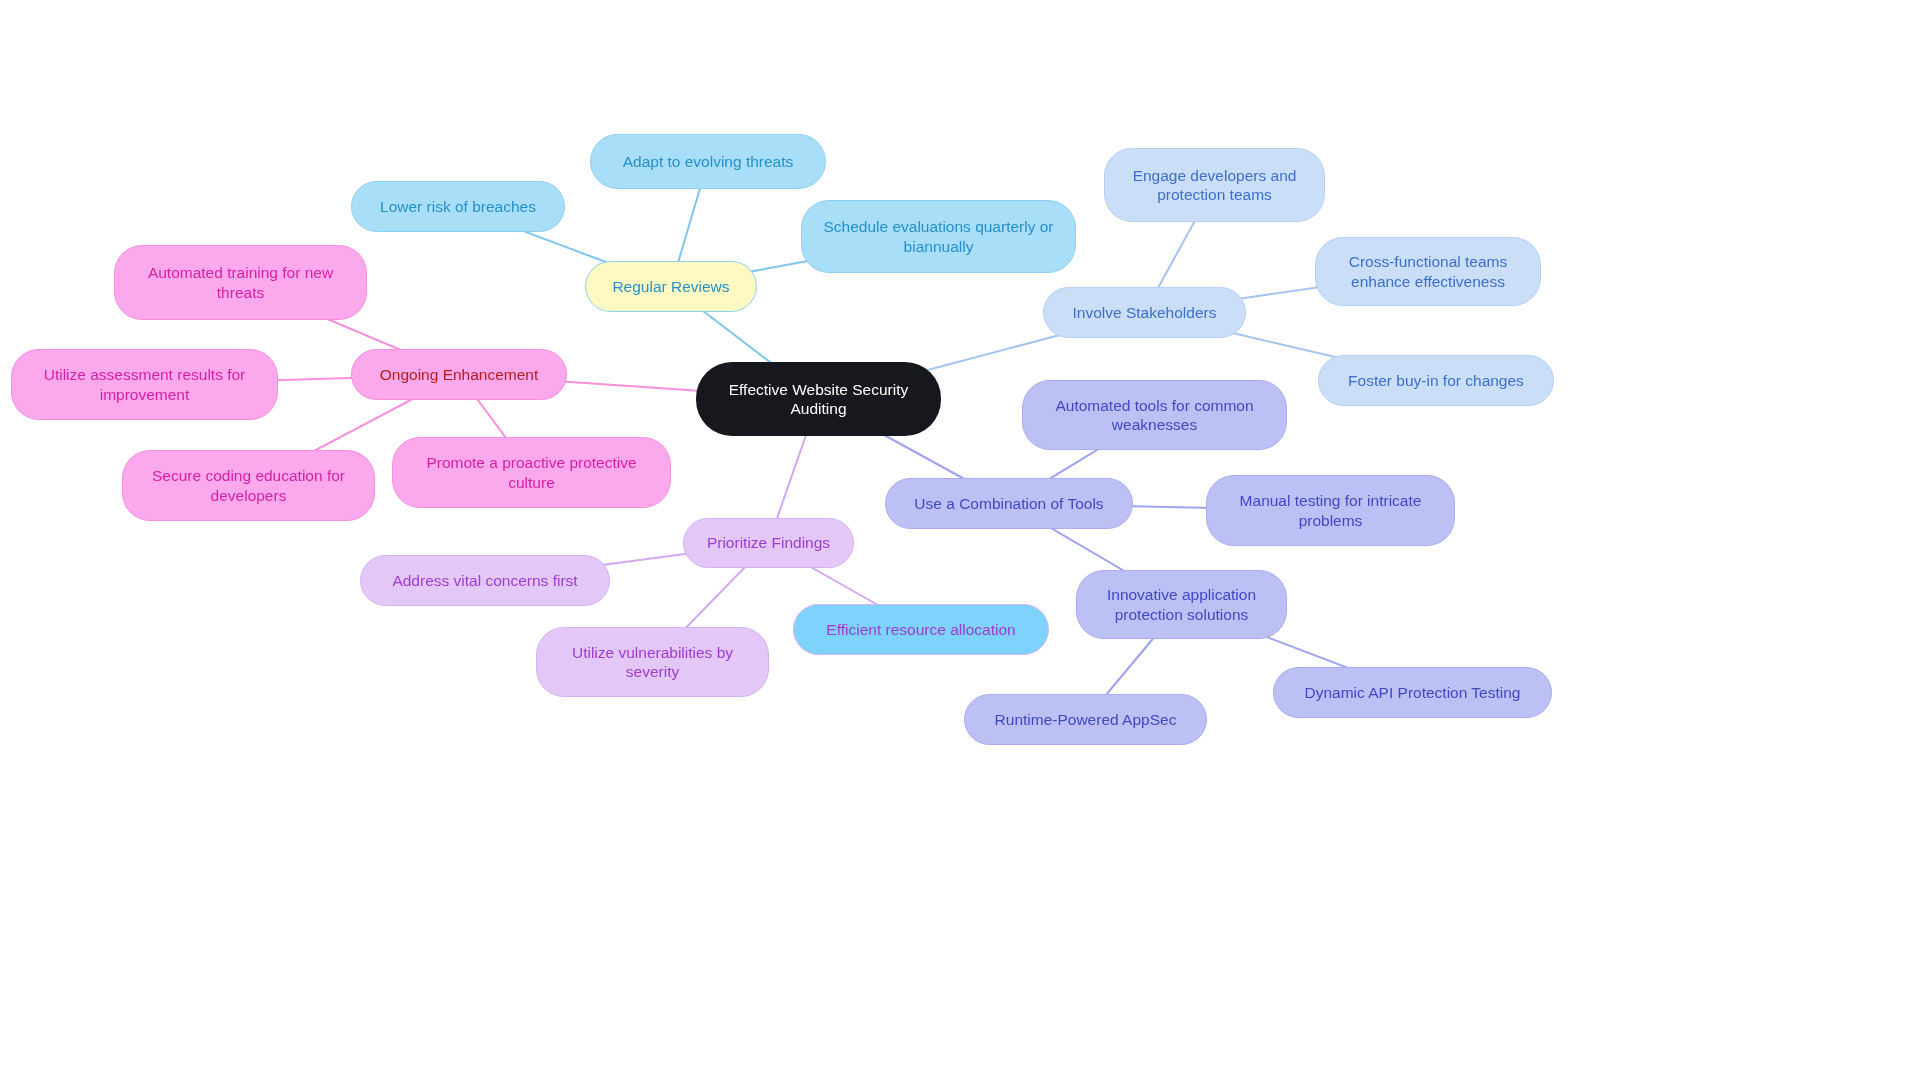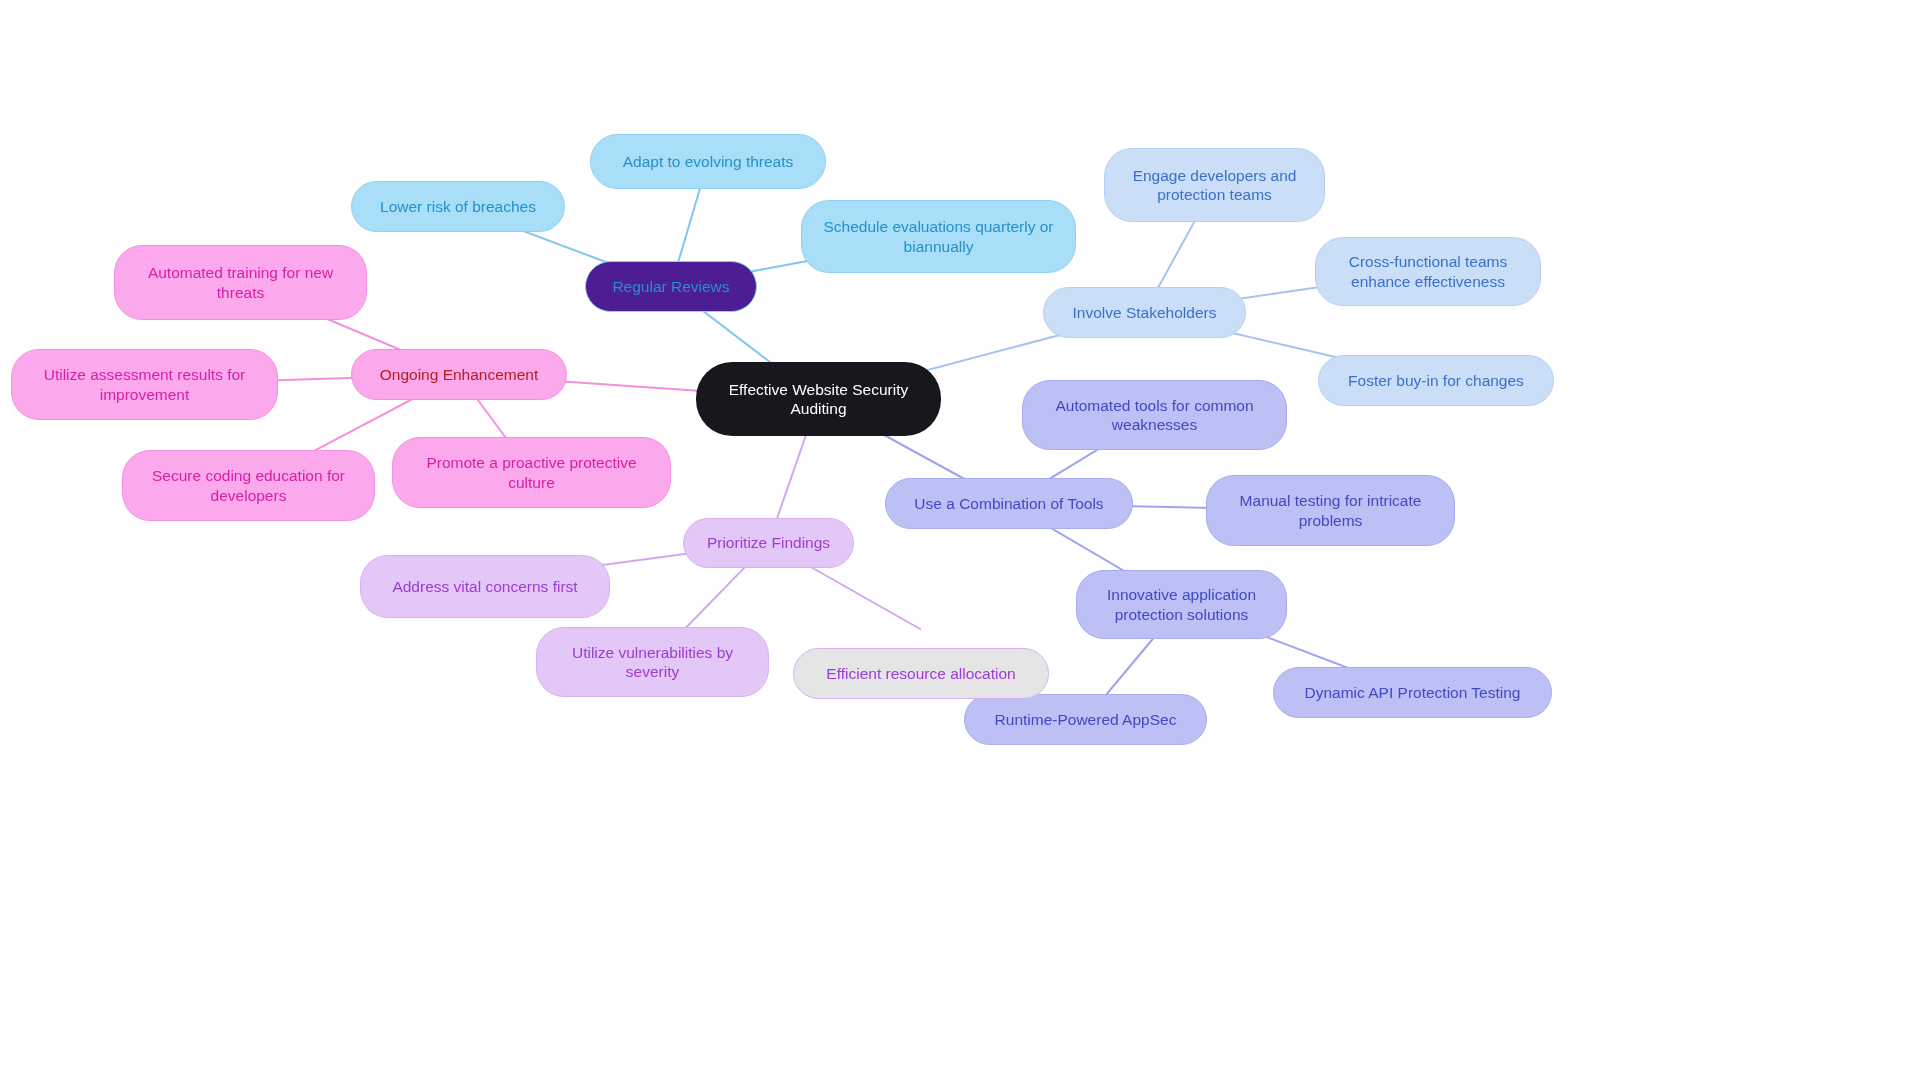--- a/index.html
+++ b/index.html
@@ -74,21 +74,21 @@
       <line x1="818.5" y1="399" x2="459" y2="374.5" stroke="#f78fdd" stroke-width="2"></line>
       <line x1="459" y1="374.5" x2="240.5" y2="282.5" stroke="#f78fdd" stroke-width="2"></line>
       <line x1="459" y1="374.5" x2="144.5" y2="384.5" stroke="#f78fdd" stroke-width="2"></line>
       <line x1="459" y1="374.5" x2="248.5" y2="485.5" stroke="#f78fdd" stroke-width="2"></line>
       <line x1="459" y1="374.5" x2="531.5" y2="472.5" stroke="#f78fdd" stroke-width="2"></line>
     </svg>
   <div class="nodes">
       <div class="node root" style="left: 696px; top: 362px; width: 245px; height: 74px; background: rgb(23, 24, 29); color: rgb(255, 255, 255);">
         <span>Effective Website Security Auditing</span>
       </div>
-      <div class="node" style="left: 585px; top: 261px; width: 172px; height: 51px; background: #4c1d95; color: rgb(36, 145, 203); border: 1.5px solid rgb(143, 208, 242);">
+      <div class="node" style="left: 585px; top: 261px; width: 172px; height: 51px; background: #fef9c3; color: rgb(36, 145, 203); border: 1.5px solid rgb(143, 208, 242);">
         <span>Regular Reviews</span>
       </div>
       <div class="node" style="left: 590px; top: 134px; width: 236px; height: 55px; background: rgb(169, 222, 248); color: rgb(36, 145, 203); border: 1.5px solid rgb(143, 208, 242);">
         <span>Adapt to evolving threats</span>
       </div>
       <div class="node" style="left: 351px; top: 181px; width: 214px; height: 51px; background: rgb(169, 222, 248); color: rgb(36, 145, 203); border: 1.5px solid rgb(143, 208, 242);">
         <span>Lower risk of breaches</span>
       </div>
       <div class="node" style="left: 801px; top: 200px; width: 275px; height: 73px; background: rgb(169, 222, 248); color: rgb(36, 145, 203); border: 1.5px solid rgb(143, 208, 242);">
         <span>Schedule evaluations quarterly or biannually</span>
@@ -119,27 +119,27 @@
       </div>
       <div class="node" style="left: 964px; top: 694px; width: 243px; height: 51px; background: rgb(189, 192, 244); color: rgb(64, 72, 196); border: 1.5px solid rgb(168, 173, 240);">
         <span>Runtime-Powered AppSec</span>
       </div>
       <div class="node" style="left: 1273px; top: 667px; width: 279px; height: 51px; background: rgb(189, 192, 244); color: rgb(64, 72, 196); border: 1.5px solid rgb(168, 173, 240);">
         <span>Dynamic API Protection Testing</span>
       </div>
       <div class="node" style="left: 683px; top: 518px; width: 171px; height: 50px; background: rgb(227, 200, 247); color: rgb(157, 59, 211); border: 1.5px solid rgb(213, 178, 242);">
         <span>Prioritize Findings</span>
       </div>
-      <div class="node" style="left: 360px; top: 555px; width: 250px; height: 63px; background: rgb(227, 200, 247); color: rgb(157, 59, 211); border: 1.5px solid rgb(213, 178, 242);">
+      <div class="node" style="left: 360px; top: 555px; width: 250px; height: 51px; background: rgb(227, 200, 247); color: rgb(157, 59, 211); border: 1.5px solid rgb(213, 178, 242);">
         <span>Address vital concerns first</span>
       </div>
       <div class="node" style="left: 536px; top: 627px; width: 233px; height: 70px; background: rgb(227, 200, 247); color: rgb(157, 59, 211); border: 1.5px solid rgb(213, 178, 242);">
         <span>Utilize vulnerabilities by severity</span>
       </div>
-      <div class="node" style="left: 793px; top: 604px; width: 256px; height: 51px; background: #e5e5e5; color: rgb(157, 59, 211); border: 1.5px solid rgb(213, 178, 242); margin-top: 44px;">
+      <div class="node" style="left: 793px; top: 604px; width: 256px; height: 51px; background: #7dd3fc; color: rgb(157, 59, 211); border: 1.5px solid rgb(213, 178, 242);">
         <span>Efficient resource allocation</span>
       </div>
       <div class="node" style="left: 351px; top: 349px; width: 216px; height: 51px; background: rgb(251, 169, 236); color: #b91c1c; border: 1.5px solid rgb(247, 143, 224);">
         <span>Ongoing Enhancement</span>
       </div>
       <div class="node" style="left: 114px; top: 245px; width: 253px; height: 75px; background: rgb(251, 169, 236); color: rgb(216, 31, 164); border: 1.5px solid rgb(247, 143, 224);">
         <span>Automated training for new threats</span>
       </div>
       <div class="node" style="left: 11px; top: 349px; width: 267px; height: 71px; background: rgb(251, 169, 236); color: rgb(216, 31, 164); border: 1.5px solid rgb(247, 143, 224);">
         <span>Utilize assessment results for improvement</span>

